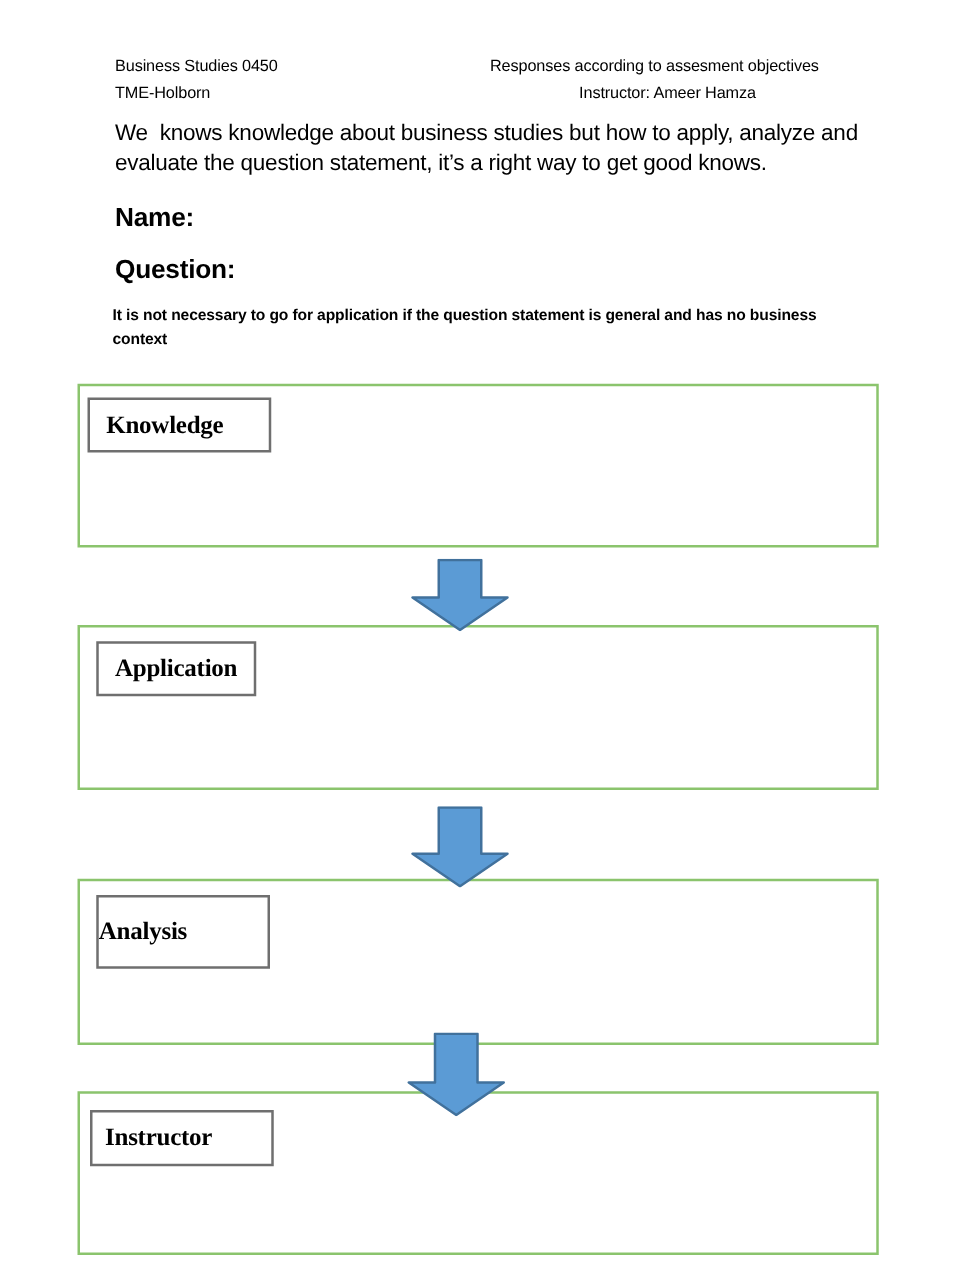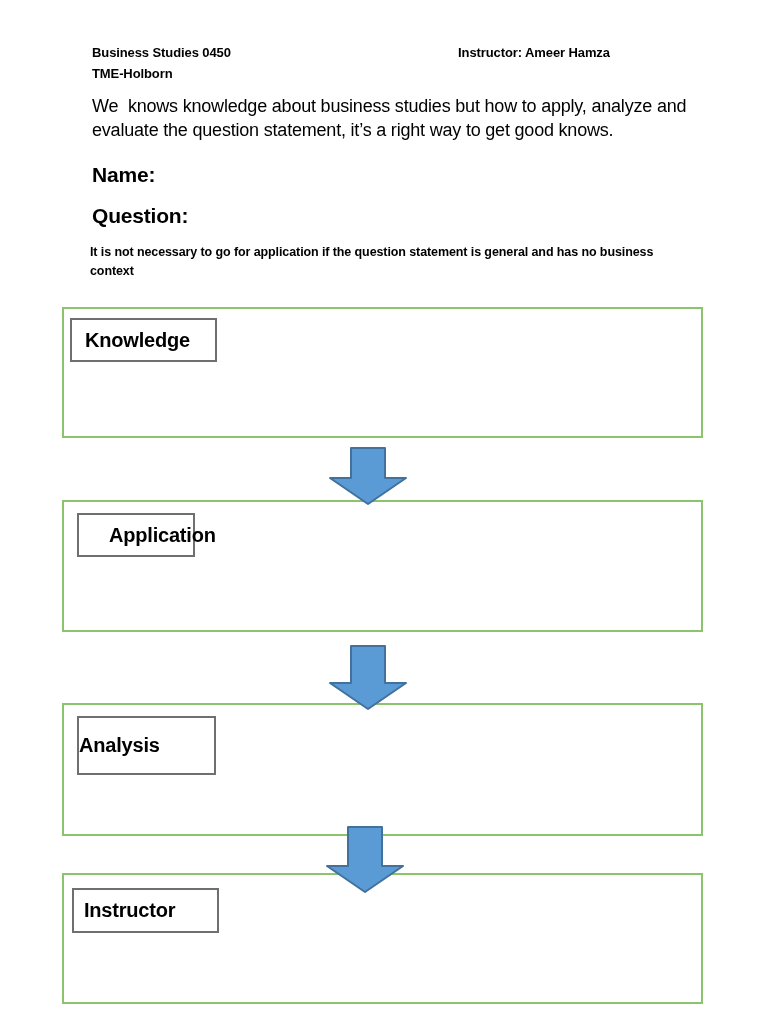--- a/index.html
+++ b/index.html
@@ -8,21 +8,21 @@
     background: #ffffff;
     font-family: "Liberation Sans", sans-serif;
     color: #000000;
     position: relative;
     overflow: hidden;
   }
   .abs { position: absolute; }
   .page { position: absolute; left: 0; top: 0; width: 768px; height: 1024px; background: #fff; }
 
   
-  .hdr { font-size: 13px; font-weight: 700; line-height: 21px; letter-spacing: -0.1px; }
+  .hdr { font-size: 13px; font-weight: 400; line-height: 21px; letter-spacing: -0.1px; }
   .hdr-left  { left: 92px;  top: 42px; }
   .hdr-right { left: 392px; top: 42px; width: 284px; }
   .hdr-right .center { text-align: center; }
 
   
   .intro { left: 92px; top: 94px; width: 620px;
            font-size: 18px; font-weight: 400; line-height: 24px;
            letter-spacing: -0.2px; }
   .intro div { white-space: pre-wrap; }
 
@@ -41,23 +41,23 @@
               border: 2px solid #8bc46d; background: #ffffff; }
   .fb1 { top: 307px; height: 131px; }
   .fb2 { top: 500px; height: 132px; }
   .fb3 { top: 703px; height: 133px; }
   .fb4 { top: 873px; height: 131px; }
 
   
   .step-label { box-sizing: border-box; background: #ffffff;
                 border: 2px solid #6f6f6f;
                 font-size: 20px; font-weight: 700; letter-spacing: -0.2px;
-                display: flex; align-items: center; z-index: 3; }
+                display: flex; align-items: center; z-index: 3; font-family: Liberation Serif, serif; }
   .sl1 { left: 70px; top: 318px; width: 147px; height: 44px; padding-left: 13px; }
-  .sl2 { left: 77px; top: 513px; width: 118px; height: 44px; padding-left: 30px; }
+  .sl2 { left: 77px; top: 513px; width: 128px; height: 44px; padding-left: 13px; }
   .sl3 { left: 77px; top: 716px; width: 139px; height: 59px; }
   .sl4 { left: 72px; top: 888px; width: 147px; height: 45px; padding-left: 10px; }
 
   
   svg.arrow { z-index: 5; }
   svg.arrow polygon { stroke: #41719c; stroke-width: 2; stroke-linejoin: round; }
   .ar1 { left: 328px; top: 447px; }
   .ar2 { left: 328px; top: 645px; }
   .ar3 { left: 325px; top: 826px; }
 </style>
@@ -65,20 +65,21 @@
 <body>
 
 <div class="page">
 
   <div class="abs hdr hdr-left">
     <div>Business Studies 0450</div>
     <div>TME-Holborn</div>
   </div>
 
   <div class="abs hdr hdr-right">
+    <div>Responses according to assesment objectives</div>
     <div class="center">Instructor: Ameer Hamza</div>
   </div>
 
   <div class="abs intro">
     <div>We  knows knowledge about business studies but how to apply, analyze and</div>
     <div>evaluate the question statement, it’s a right way to get good knows.</div>
   </div>
 
   <div class="abs h1 name">Name:</div>
   <div class="abs h1 question">Question:</div>

